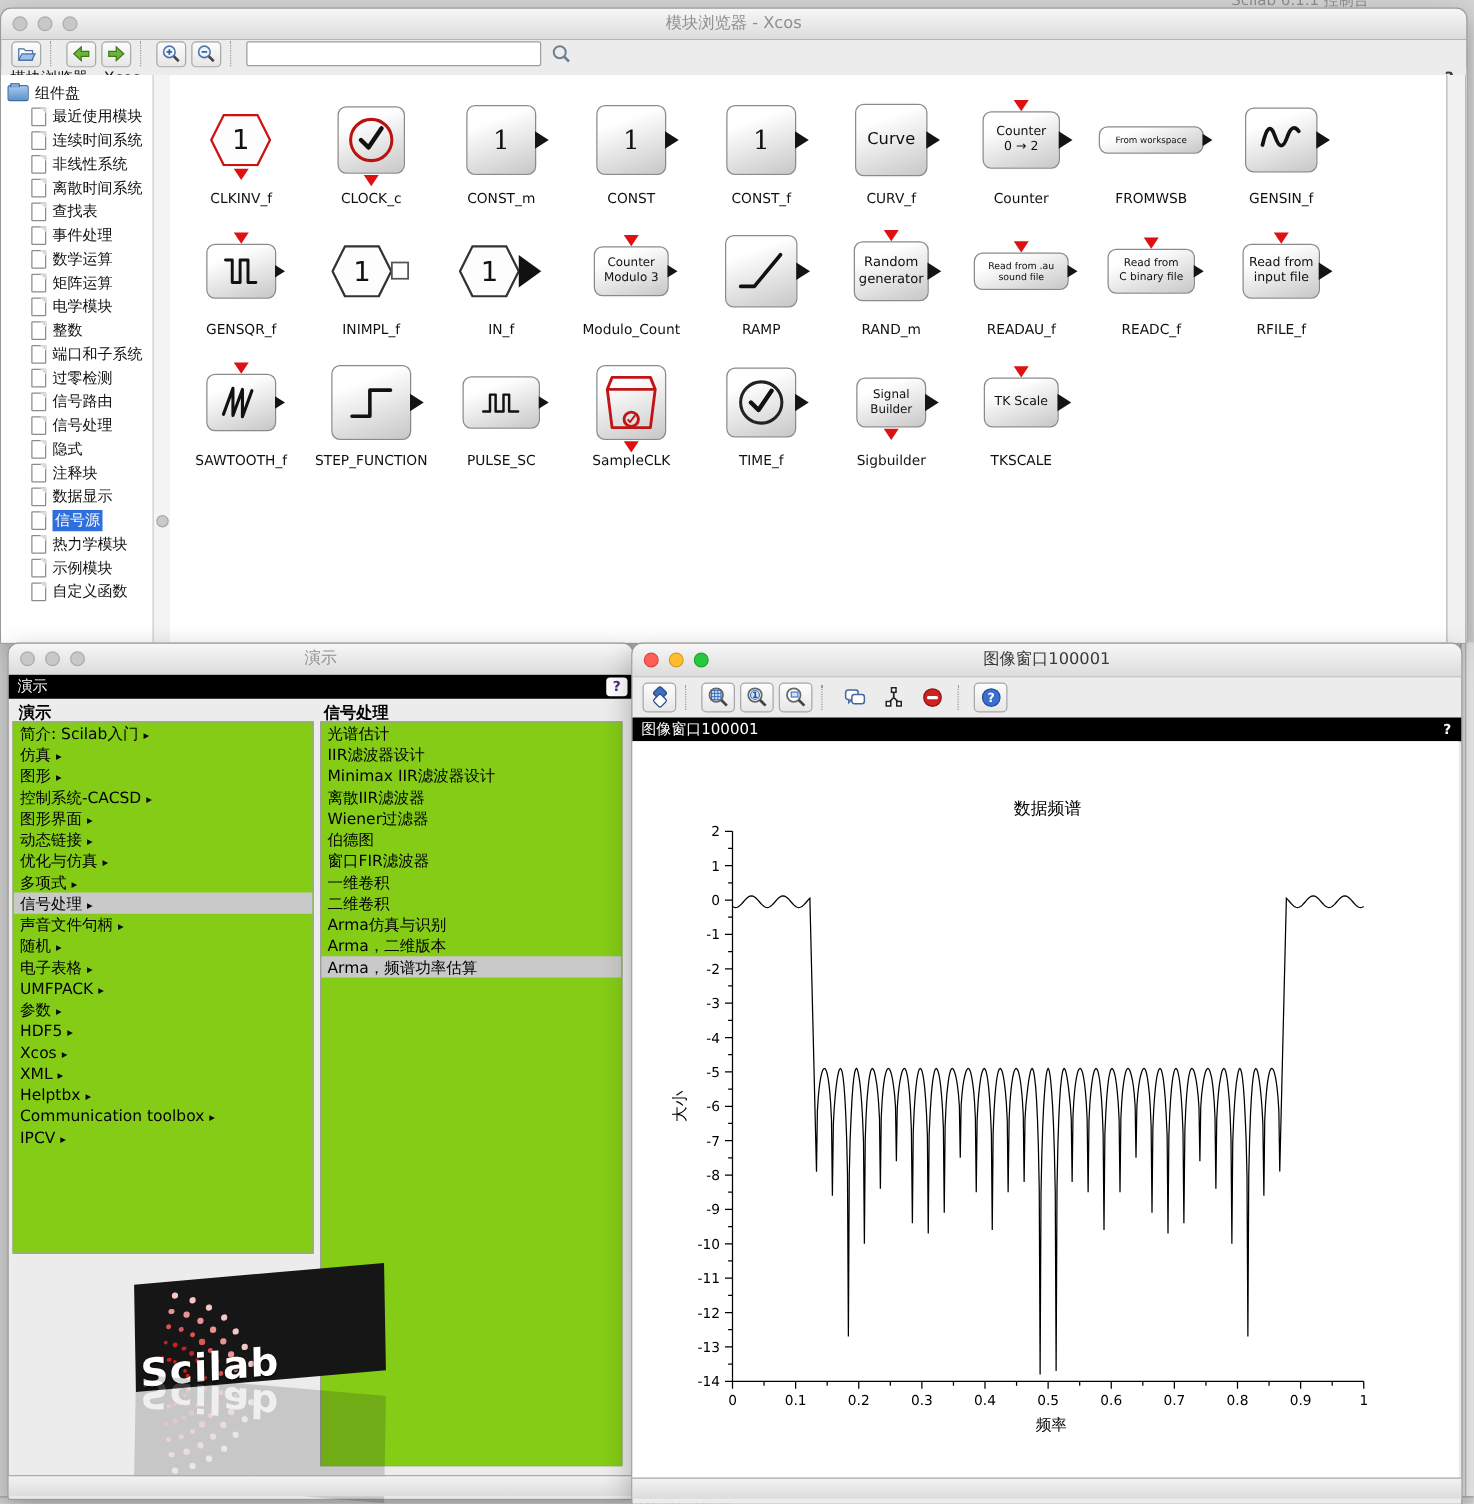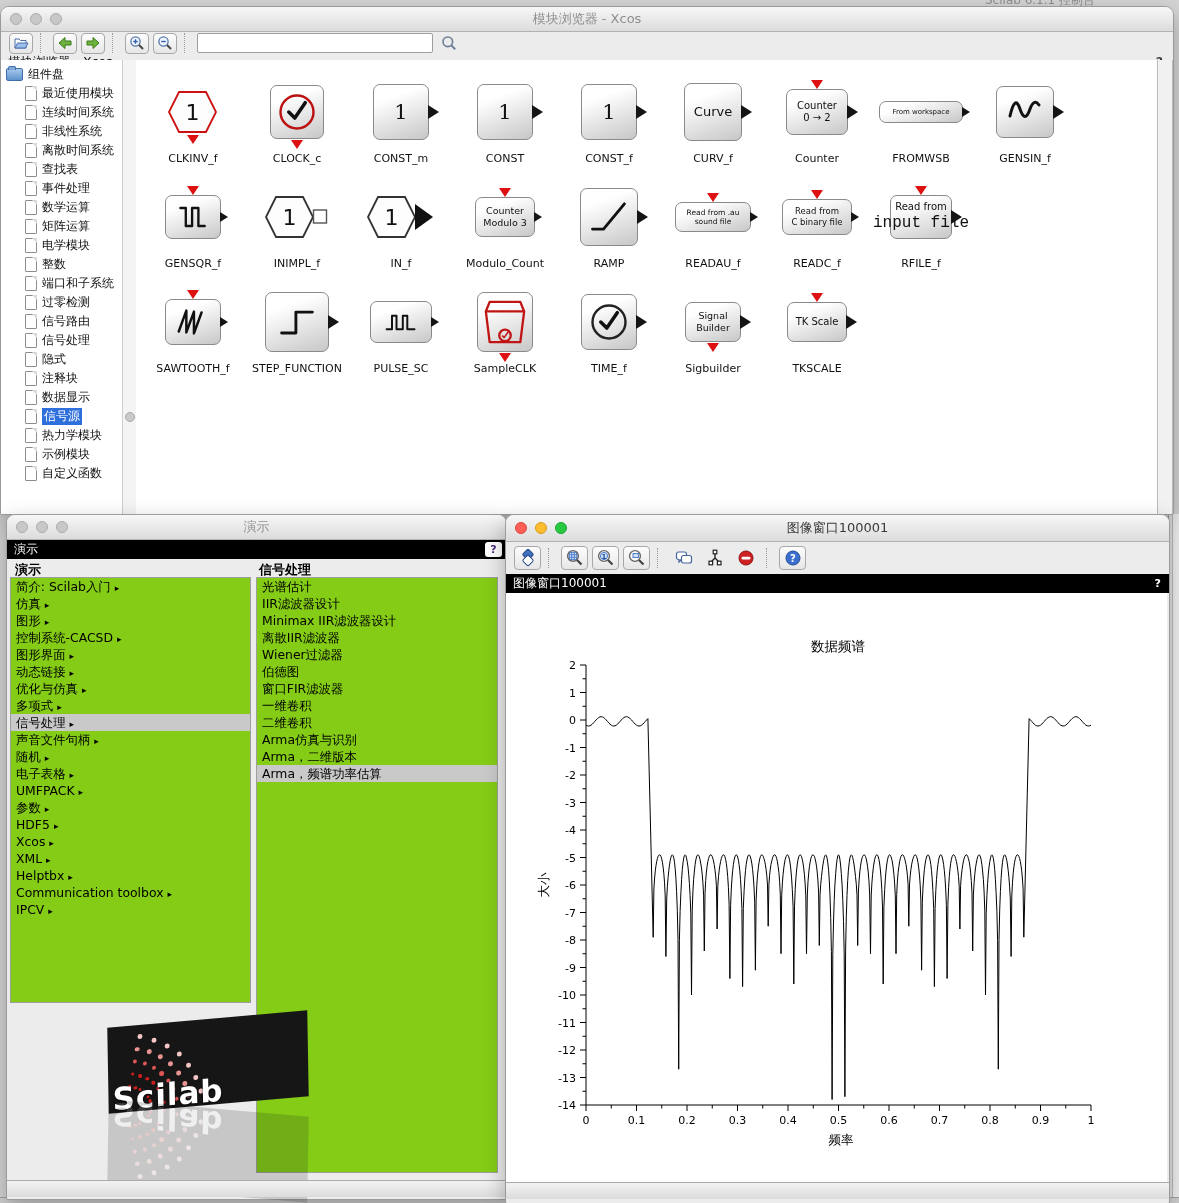--- a/index.html
+++ b/index.html
@@ -409,20 +409,31 @@
                       <path d="M5 31 H15 L34 8" stroke="#111" stroke-width="2.6" stroke-linejoin="round" stroke-linecap="round" fill="none"></path>
                     </svg>
                   </span>
                   <i class="out-arrow"></i>
                 </div>
               </div>
               <div class="pal-caption">RAMP</div>
             </div>
             <div class="pal-cell">
               <div class="pal-iconarea">
+                <div class="blk" style="width: 60px; height: 48px;">
+                  <span class="ln" style="font-size: 10.5px;">Random</span>
+                  <span class="ln" style="font-size: 10.5px;">generator</span>
+                  <i class="out-arrow"></i>
+                  <i class="evt-top"></i>
+                </div>
+              </div>
+              <div class="pal-caption">RAND_m</div>
+            </div>
+            <div class="pal-cell">
+              <div class="pal-iconarea">
                 <div class="blk" style="width: 76px; height: 30px;">
                   <span class="ln" style="font-size: 7.5px;">Read from .au</span>
                   <span class="ln" style="font-size: 7.5px;">sound file</span>
                   <i class="out-arrow small"></i>
                   <i class="evt-top"></i>
                 </div>
               </div>
               <div class="pal-caption">READAU_f</div>
             </div>
             <div class="pal-cell">
@@ -433,21 +444,21 @@
                   <i class="out-arrow small"></i>
                   <i class="evt-top"></i>
                 </div>
               </div>
               <div class="pal-caption">READC_f</div>
             </div>
             <div class="pal-cell">
               <div class="pal-iconarea">
                 <div class="blk" style="width: 62px; height: 44px;">
                   <span class="ln" style="font-size: 10px;">Read from</span>
-                  <span class="ln" style="font-size: 16px; font-family: Liberation Mono, monospace;">input file</span>
+                  <span class="ln" style="font-size: 10px;">input file</span>
                   <i class="out-arrow"></i>
                   <i class="evt-top"></i>
                 </div>
               </div>
               <div class="pal-caption">RFILE_f</div>
             </div>
           </div>
         <div class="pal-row" id="pal-row-2" style="top:224px">
             <div class="pal-cell">
               <div class="pal-iconarea">

